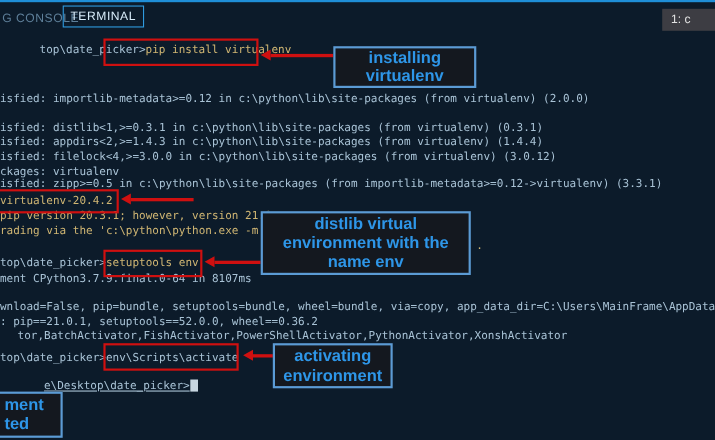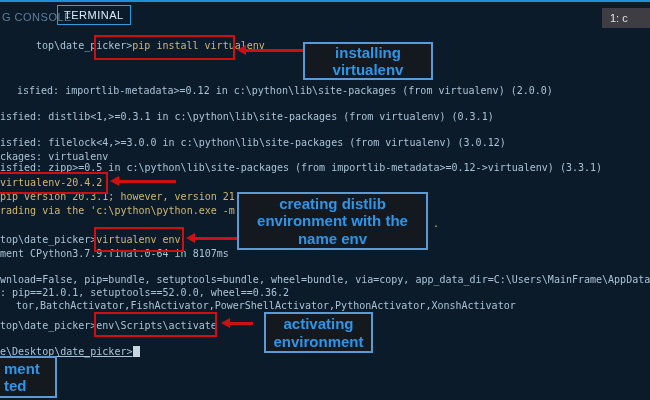--- a/index.html
+++ b/index.html
@@ -26,21 +26,21 @@
     padding-left:8px;font:11px "Liberation Sans",sans-serif;box-sizing:border-box;
   }
   
   #terminal-output{position:absolute;left:0;top:0;width:650px;height:400px;}
   .tline{
     position:absolute;white-space:pre;font-size:10px;line-height:13px;
     color:var(--fg,#a9c3d6);z-index:1;
   }
   .tline .cmd{color:var(--yellow,#d0b673);}
   .tline .fg{color:var(--fg,#a9c3d6);}
-  .tline .u{text-decoration:underline;}
+  .tline .u{text-decoration:underline;padding-left:40px;}
   .cursor{
     display:inline-block;width:7px;height:11px;background:#c7d6e0;
     vertical-align:-2px;margin-left:1px;
   }
   
   .rbox{position:absolute;border:2px solid var(--red,#cf1010);z-index:5;box-sizing:border-box;}
   .r1{left:94px;top:35px;width:141px;height:25px;}
   .r2{left:-4px;top:172px;width:112px;height:22px;}
   .r3{left:94px;top:227px;width:90px;height:25px;}
   .r4{left:94px;top:312px;width:123px;height:25px;}
@@ -54,46 +54,47 @@
   .a4{left:221px;top:318px;} .a4 .shaft{width:23px;}
   
   .abox{
     position:absolute;background:#14181f;border:2px solid var(--annborder,#5b9bd5);
     color:var(--ann,#2e96e8);font:bold 15px "Liberation Sans",sans-serif;
     line-height:1.15;white-space:pre-line;display:flex;align-items:center;
     justify-content:center;text-align:center;z-index:7;box-sizing:border-box;
   }
   .b1{left:303px;top:42px;width:130px;height:38px;}
   .b2{left:237px;top:192px;width:191px;height:58px;}
-  .b3{left:264px;top:312px;width:109px;height:41px;}
+  .b3{left:248px;top:312px;width:109px;height:41px;}
   .b4{left:-60px;top:356px;width:117px;height:42px;justify-content:flex-start;text-align:left;padding-left:62px;}
 </style>
 </head>
 <body>
 
 <div id="screen" style="--bg: #0c1b2a; --fg: #a9c3d6; --yellow: #d0b673; --ann: #2e96e8; --annborder: #5b9bd5; --red: #cf1010; --accent: #1f8fd8;">
 
   <div class="topline"></div>
 
   <div class="tab-inactive">G CONSOLE</div>
   <div class="tab-active">TERMINAL</div>
   <div class="selector">1: c</div>
 
   <div id="terminal-output">
       <div class="tline" style="top: 39px; left: 0px; margin-left: 36px;"><span class="fg">top\date_picker&gt;</span><span class="cmd">pip install virtualenv</span></div>
-      <div class="tline" style="top: 84px; left: 0px; margin-left: 17px;"><span class="fg">isfied: importlib-metadata&gt;=0.12 in c:\python\lib\site-packages (from virtualenv) (2.0.0)</span></div>
+      <div class="tline" style="top: 84px; left: 0px;"><span class="fg">isfied: importlib-metadata&gt;=0.12 in c:\python\lib\site-packages (from virtualenv) (2.0.0)</span></div>
       <div class="tline" style="top: 110px; left: 0px;"><span class="fg">isfied: distlib&lt;1,&gt;=0.3.1 in c:\python\lib\site-packages (from virtualenv) (0.3.1)</span></div>
+      <div class="tline" style="top: 123px; left: 0px;"><span class="fg">isfied: appdirs&lt;2,&gt;=1.4.3 in c:\python\lib\site-packages (from virtualenv) (1.4.4)</span></div>
       <div class="tline" style="top: 136px; left: 0px;"><span class="fg">isfied: filelock&lt;4,&gt;=3.0.0 in c:\python\lib\site-packages (from virtualenv) (3.0.12)</span></div>
       <div class="tline" style="top: 149px; left: 0px; margin-top: 12px;"><span class="fg">isfied: zipp&gt;=0.5 in c:\python\lib\site-packages (from importlib-metadata&gt;=0.12-&gt;virtualenv) (3.3.1)</span></div>
       <div class="tline" style="top: 150px; left: 0px; text-align: center;"><span class="fg">ckages: virtualenv</span></div>
       <div class="tline" style="top: 176px; left: 0px;"><span class="cmd">virtualenv-20.4.2</span></div>
       <div class="tline" style="top: 190px; left: 0px;"><span class="cmd">pip version 20.3.1; however, version 21.0</span></div>
       <div class="tline" style="top: 204px; left: 0px;"><span class="cmd">rading via the 'c:\python\python.exe -m p</span></div>
       <div class="tline" style="top: 217px; left: 433px;"><span class="cmd">.</span></div>
-      <div class="tline" style="top: 233px; left: 0px;"><span class="fg">top\date_picker&gt;</span><span class="cmd">virtualenv env</span></div>
+      <div class="tline" style="top: 233px; left: 0px;"><span class="fg">top\date_picker&gt;</span><span class="cmd">setuptools env</span></div>
       <div class="tline" style="top: 247px; left: 0px;"><span class="fg">ment CPython3.7.9.final.0-64 in 8107ms</span></div>
       <div class="tline" style="top: 273px; left: 0px;"><span class="fg">wnload=False, pip=bundle, setuptools=bundle, wheel=bundle, via=copy, app_data_dir=C:\Users\MainFrame\AppData\Loca</span></div>
       <div class="tline" style="top: 286px; left: 0px;"><span class="fg">: pip==21.0.1, setuptools==52.0.0, wheel==0.36.2</span></div>
       <div class="tline" style="top: 299px; left: 16px;"><span class="fg">tor,BatchActivator,FishActivator,PowerShellActivator,PythonActivator,XonshActivator</span></div>
       <div class="tline" style="top: 319px; left: 0px;"><span class="fg">top\date_picker&gt;env\Scripts\activate</span></div>
       <div class="tline" style="top: 345px; left: 0px;"><span class="fg u">e\Desktop\date_picker&gt;</span><span class="cursor"></span></div>
     </div>
 
   <div class="rbox r1"></div>
   <div class="rbox r2"></div>
@@ -112,21 +113,21 @@
       <div class="head"></div>
       <div class="shaft"></div>
     </div>
   <div class="arrow a4">
       <div class="head"></div>
       <div class="shaft"></div>
     </div>
 
   <div class="abox b1">installing
 virtualenv</div>
-  <div class="abox b2">creating distlib
+  <div class="abox b2">distlib virtual
 environment with the
 name env</div>
   <div class="abox b3">activating
 environment</div>
   <div class="abox b4">ment
 ted</div>
 
 </div>
 
 </body></html>

